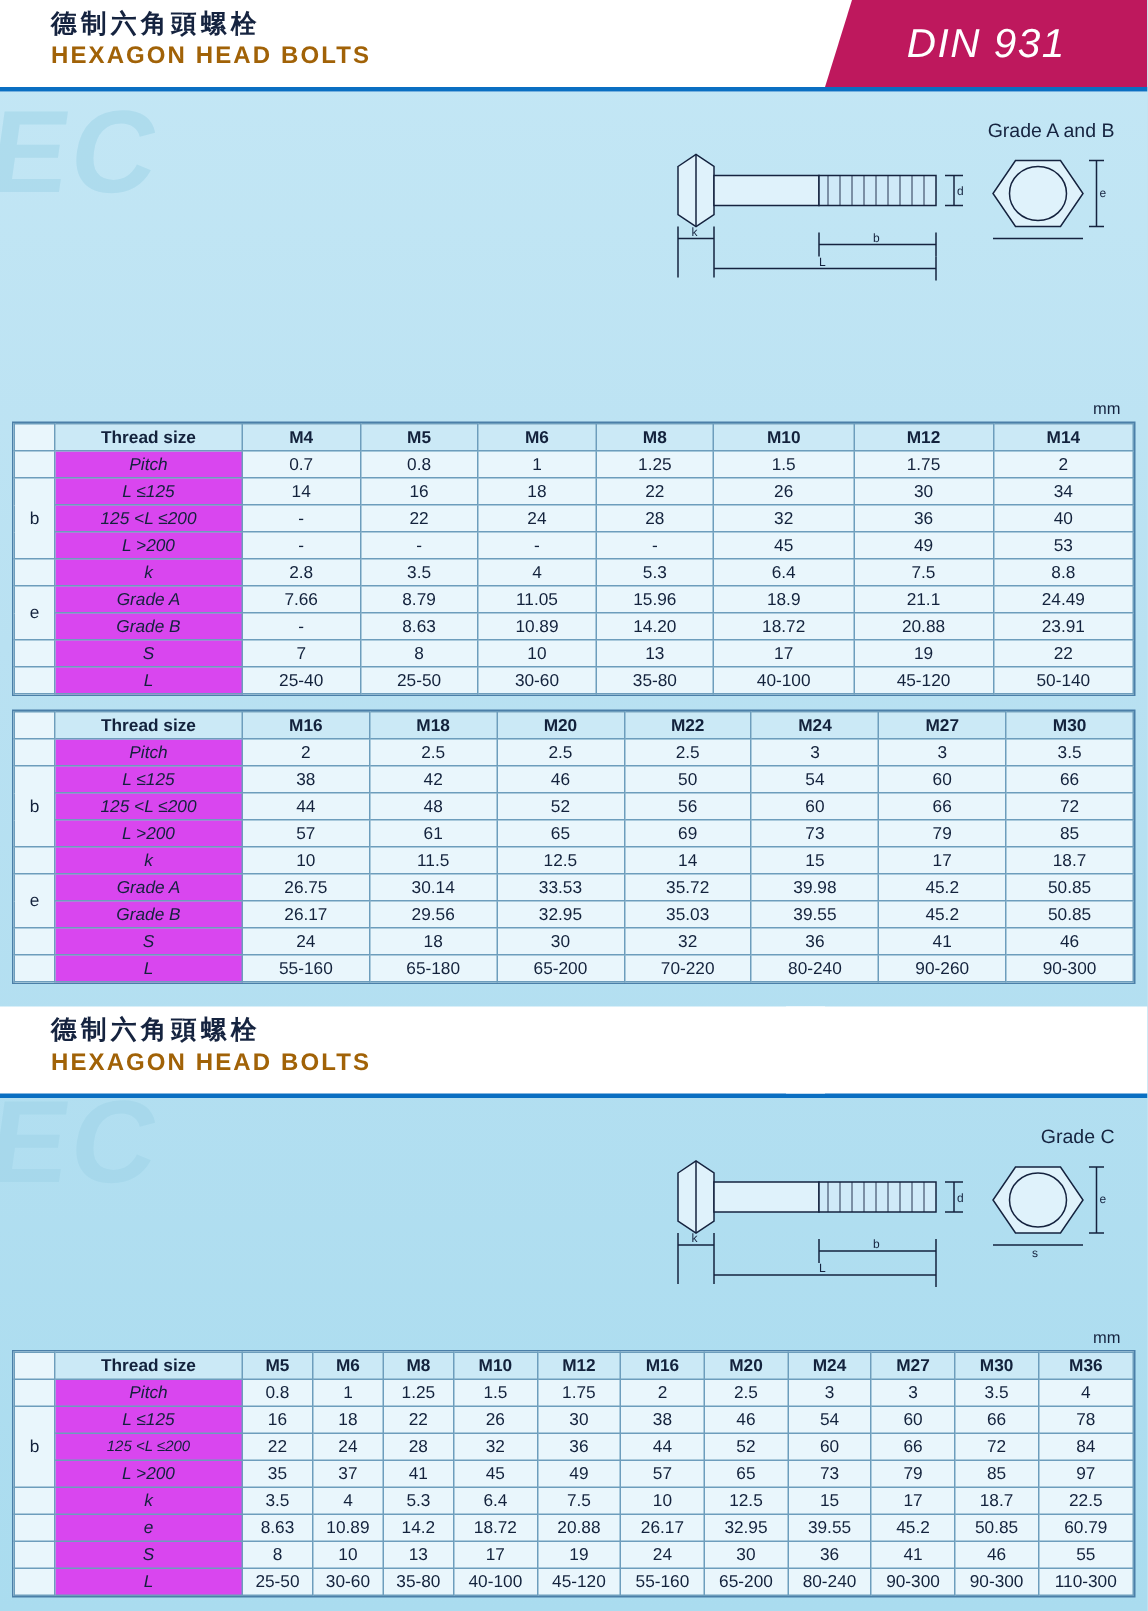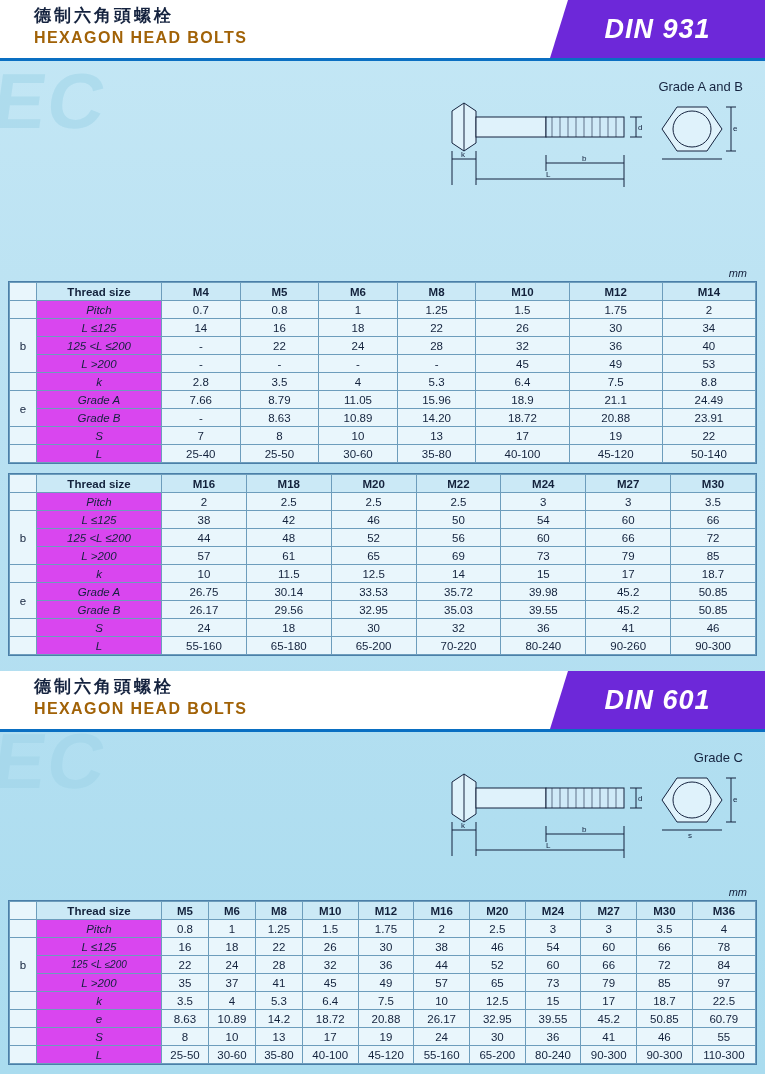--- a/index.html
+++ b/index.html
@@ -60,24 +60,24 @@
   }
   .title-en {
     font-size: 16px;
     font-weight: bold;
     letter-spacing: 1.4px;
     color: #a16207;
     line-height: 21px;
   }
   .header-code {
     width: 215px;
-    background: #6d28d9;
+    background: #be185d;
     color: #ffffff;
     font-style: italic;
-    font-weight: bold;
+    font-weight: normal;
     font-size: 27px;
     letter-spacing: 1px;
     display: flex;
     align-items: center;
     justify-content: center;
     clip-path: polygon(18px 0, 100% 0, 100% 100%, 0 100%);
   }
   .header-skew {
     position: absolute;
     top: 0;
@@ -103,21 +103,20 @@
     position: absolute;
     left: 430px;
     top: 32px;
   }
   .mm-label {
     position: absolute;
     right: 18px;
     bottom: 2px;
     font-size: 11px;
     color: #15233f;
-    font-style: italic;
   }
 
   
   .tbl-wrap {
     margin: 0 8px;
     background: #e8f6fc;
     border: 1px solid #4b7fa8;
   }
   table.spec {
     border-collapse: collapse;
@@ -474,21 +473,20 @@
   </div>
 
   <div class="sep-space"></div>
 
   <div class="header section2">
     <div class="header-titles">
       <div class="title-cn">德制六角頭螺栓</div>
       <div class="title-en">HEXAGON HEAD BOLTS</div>
     </div>
     <div class="header-skew"></div>
-    <div class="header-code">DIN 601</div>
   </div>
 
   <div class="figure-area" style="height:168px">
     <div class="grade-label">Grade C</div>
 
     <svg class="figure-svg" width="310" height="130" viewBox="0 0 310 130">
       <g stroke="#15233f" stroke-width="1" fill="none">
         <polygon points="22,18 34,10 46,18 46,50 34,58 22,50" fill="#dff2fb"></polygon>
         <line x1="34" y1="10" x2="34" y2="58"></line>
         <rect x="46" y="24" width="70" height="20" fill="#dff2fb"></rect>

